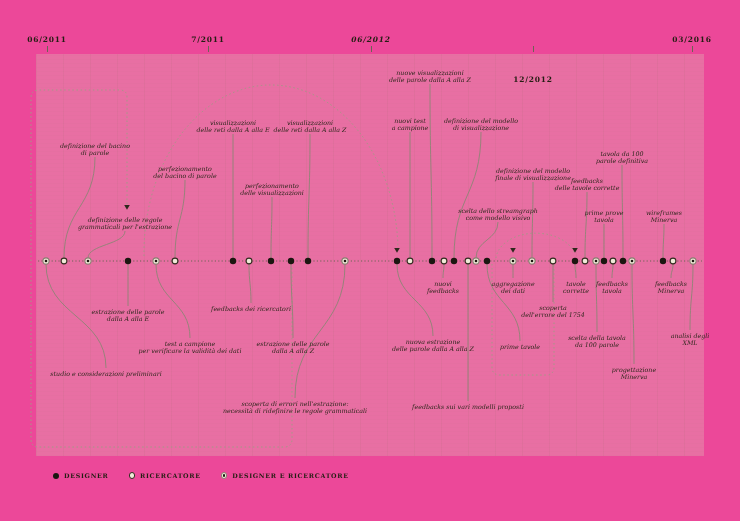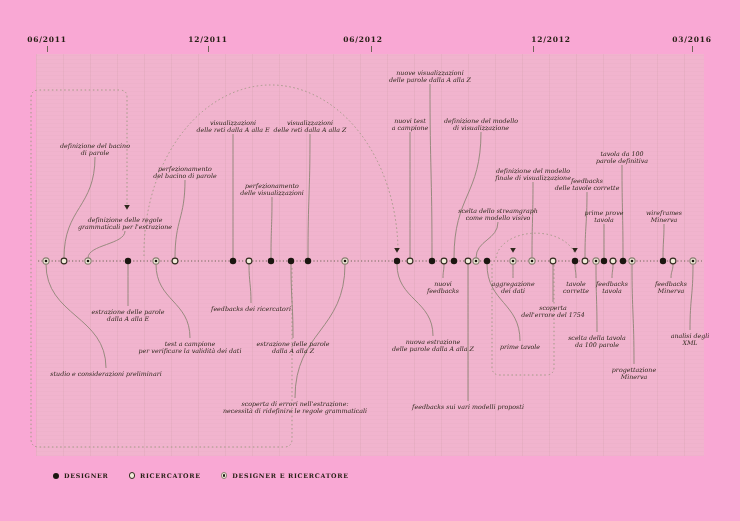--- a/index.html
+++ b/index.html
@@ -1,17 +1,17 @@
 <!DOCTYPE html>
 <html><head>
 <meta charset="utf-8">
 <style>
   html,body{margin:0;padding:0;}
   body{font-family:"DejaVu Serif", serif;}
-  #canvas{position:relative;width:740px;height:521px;background:#f9a8d4;overflow:hidden;}
+  #canvas{position:relative;width:740px;height:521px;background:#ec4899;overflow:hidden;}
   #texture{position:absolute;left:36px;top:54px;width:668px;height:402px;
     background:
       repeating-linear-gradient(90deg, rgba(120,104,74,0.07) 0 1px, rgba(0,0,0,0) 1px 27px),
       repeating-linear-gradient(0deg, rgba(120,104,74,0.025) 0 1px, rgba(0,0,0,0) 1px 4px),
       rgba(222,213,192,0.28);}
   .date{position:absolute;top:35px;transform:translateX(-50%);font-weight:bold;font-size:7.5px;
     letter-spacing:0.8px;color:#241e13;}
   .tick{position:absolute;top:46px;width:1px;height:6px;background:#6d6455;}
   .evt{position:absolute;transform:translateX(-50%);text-align:center;white-space:pre-line;
     font-style:italic;font-size:6.3px;line-height:7px;color:#2e271c;}
@@ -114,25 +114,25 @@
       <circle cx="613" cy="261" r="2.9" fill="#f0ead9" stroke="#332c20" stroke-width="1.1"></circle>
       <circle cx="632" cy="261" r="3.1" fill="#f0ead9" stroke="#8a8173" stroke-width="1.1"></circle>
       <circle cx="632" cy="261" r="1.3" fill="#1b1610"></circle>
       <circle cx="673" cy="261" r="2.9" fill="#f0ead9" stroke="#332c20" stroke-width="1.1"></circle>
       <circle cx="693" cy="261" r="3.1" fill="#f0ead9" stroke="#8a8173" stroke-width="1.1"></circle>
       <circle cx="693" cy="261" r="1.3" fill="#1b1610"></circle>
     </svg>
   <div id="dates">
       <div class="date" style="left: 47px;">06/2011</div>
       <div class="tick" style="left: 47px;"></div>
-      <div class="date" style="left: 208px;">12/2011</div>
+      <div class="date" style="left: 208px;">7/2011</div>
       <div class="tick" style="left: 208px;"></div>
-      <div class="date" style="left: 363px;">06/2012</div>
+      <div class="date" style="left: 371px; font-style: italic;">06/2012</div>
       <div class="tick" style="left: 371px;"></div>
-      <div class="date" style="left: 551px;">12/2012</div>
+      <div class="date" style="left: 533px; margin-top: 40px;">12/2012</div>
       <div class="tick" style="left: 533px;"></div>
       <div class="date" style="left: 692px;">03/2016</div>
       <div class="tick" style="left: 692px;"></div>
     </div>
   <div id="labels">
       <div class="evt" style="left: 95px; top: 142px;">definizione del bacino
 di parole</div>
       <div class="evt" style="left: 185px; top: 165px;">perfezionamento
 del bacino di parole</div>
       <div class="evt" style="left: 233px; top: 119px;">visualizzazioni

